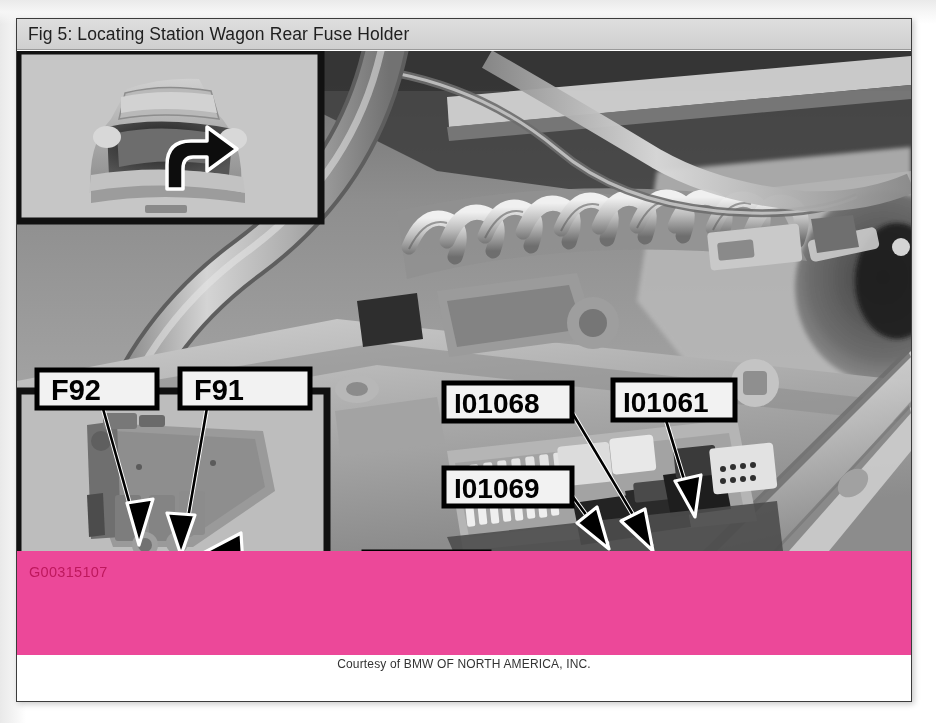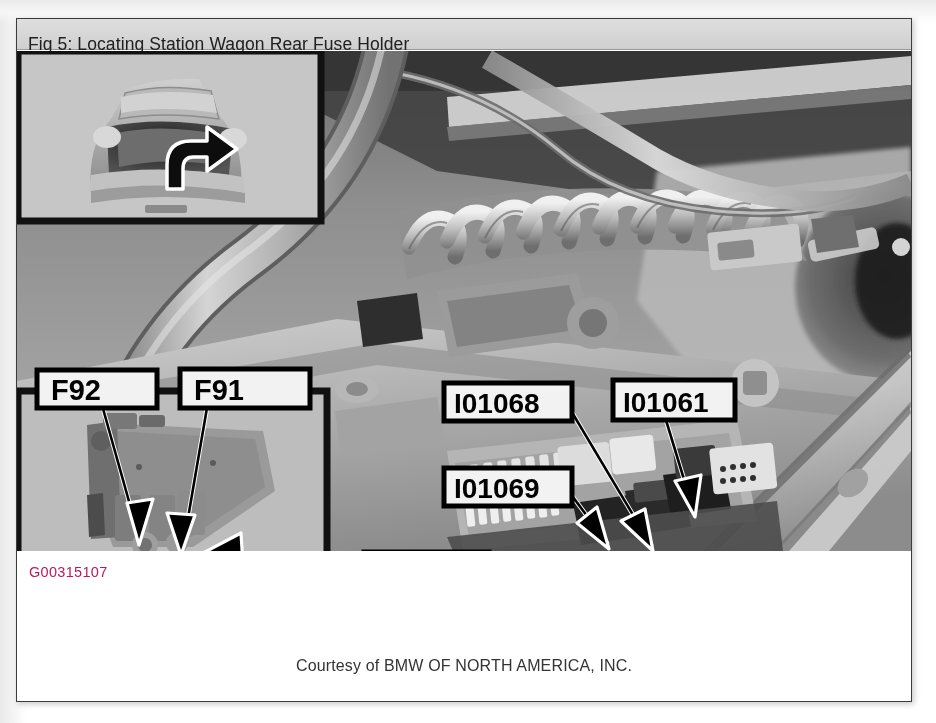--- a/index.html
+++ b/index.html
@@ -56,51 +56,50 @@
     box-sizing: border-box;
   }
   #figure-title {
     position: absolute;
     left: 11px;
     top: 5px;
     font-size: 17.5px;
     color: #202020;
     letter-spacing: 0.1px;
     white-space: nowrap;
-    margin-top: 10px;
   }
 
   
   #photo-area {
     position: absolute;
     left: 0;
     top: 32px;
     width: 894px;
-    height: 500px;
+    height: 604px;
     overflow: hidden;
     background: #ec4899;
   }
   #photo-svg { display:block; }
 
   
   #image-code {
     position: absolute;
     left: 12px;
     top: 545px;
     font-size: 14.5px;
     color: #be185d;
     letter-spacing: 0.3px;
   }
   #courtesy {
     position: absolute;
     left: 0;
     top: 638px;
     width: 100%;
     text-align: center;
-    font-size: 16px;
+    font-size: 12px;
     color: #333333;
     letter-spacing: 0.15px;
   }
 </style>
 </head>
 <body>
 
 <div id="page-backdrop"></div>
 
 <div id="doc-card">

